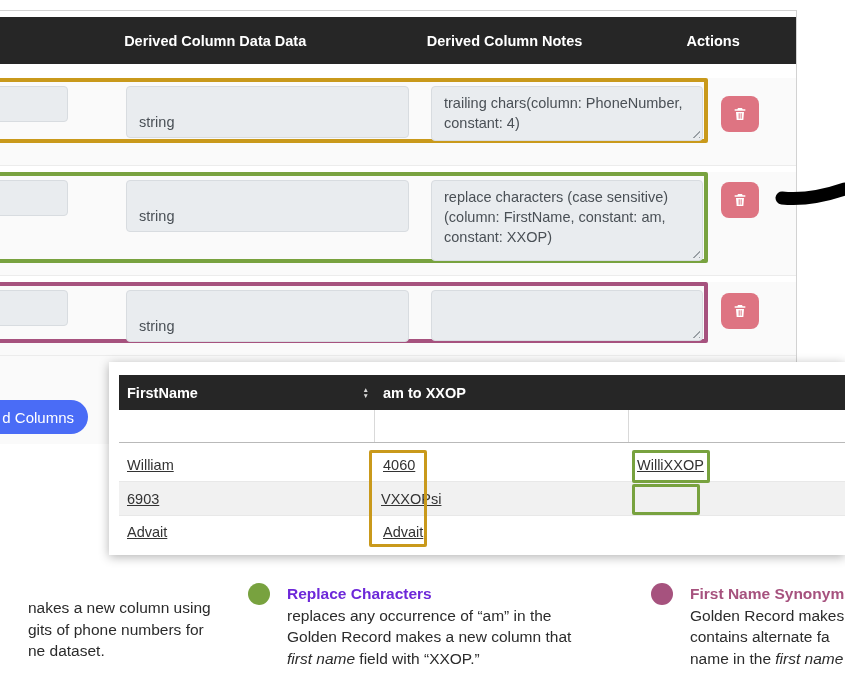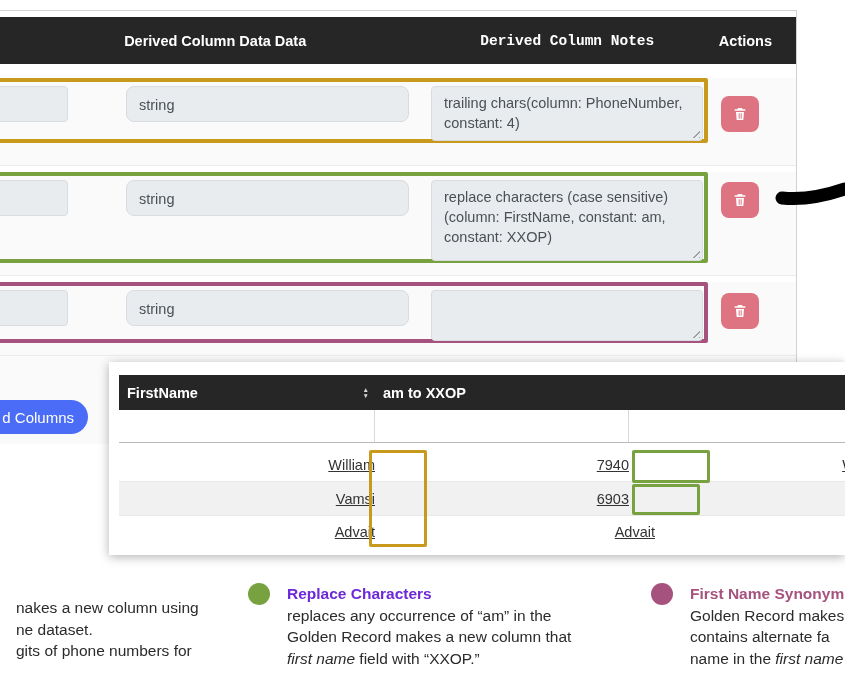--- a/index.html
+++ b/index.html
@@ -6,53 +6,53 @@
   html,body { width:845px; height:684px; overflow:hidden; background:#ffffff;
     font-family:"Liberation Sans", sans-serif; color:#2b2b2b; }
 
   
   .main-card { position:absolute; left:-160px; top:10px; width:957px; height:409px;
     background:#ffffff; border:1px solid #d2d2d2; padding-top:6px; }
   .main-header { height:47px; background:#262626; display:flex; align-items:center;
     color:#fff; font-size:14.5px; font-weight:700; }
   .mh-name { width:235px; }
   .mh-type { width:280px; text-align:center; }
-  .mh-notes { width:300px; text-align:right;font-family:Liberation Mono, monospace; }
-  .mh-actions { width:142px; text-align:right; padding-right:24px; }
+  .mh-notes { width:300px; text-align:center; }
+  .mh-actions { width:142px; text-align:center; padding-right:24px; }
 
   .trow { position:relative; background:#fafafa; border-bottom:1px solid #ececec; }
   .trow1 { height:88px; } .trow2 { height:104px; } .trow3 { height:74px; }
   .rowbox { margin-left:8px; width:859px; border:4px solid #000; border-radius:2px;
     display:flex; align-items:flex-start; padding-top:4px; }
   .box1 { border-color:#C9991B; height:65px; margin-top:14px; }
   .box2 { border-color:#78A23F; height:91px; margin-top:6px; }
   .box3 { border-color:#A6527E; height:61px; margin-top:6px; }
 
   .field { background:#e9ecef; border:1px solid #d8dce0; border-radius:4px;
     font-size:14.5px; line-height:20px; color:#4a5056; }
   .f-name { margin-left:4px; width:211px; height:36px; }
-  .f-type { margin-left:58px; width:283px; height:36px; padding:8px 12px;border-radius:8px; }
+  .f-type { margin-left:58px; width:283px; height:36px; padding:25px 12px; }
   .f-notes { margin-left:22px; width:272px; padding:6px 12px; position:relative; }
   .box1 .f-notes { height:55px; } .box2 .f-notes { height:81px; } .box3 .f-notes { height:51px; }
   .grip { position:absolute; right:2px; bottom:2px; width:8px; height:8px;
     background:repeating-linear-gradient(-45deg,#9aa0a5 0 1px,transparent 1px 4px);
     clip-path:polygon(100% 0,100% 100%,0 100%); }
 
   .trash-btn { position:absolute; right:37px; width:38px; height:36px; border-radius:8px;
     background:#de7482; display:flex; align-items:center; justify-content:center; cursor:pointer; }
   .t1 { top:18px; } .t2 { top:10px; } .t3 { top:11px; }
 
   .main-footer { position:relative; height:88px; background:#fafafa; }
   .add-btn { position:absolute; left:100px; top:44px; width:147px; height:34px;
     background:#4a6cf6; border:none; border-radius:17px; color:#fff; font-size:15px;
     font-family:"Liberation Sans",sans-serif; text-align:right; padding-right:14px; cursor:pointer; }
 
   
   .preview-card { position:absolute; left:109px; top:362px; width:736px; height:193px;
-    background:#fff; box-shadow:0 2px 10px rgba(0,0,0,0.30); padding:13px 0 0 10px; overflow:hidden;text-align:right; }
+    background:#fff; box-shadow:0 2px 10px rgba(0,0,0,0.30); padding:13px 0 0 10px; overflow:hidden; }
   .ptable { width:790px; }
   .prow { display:flex; }
   .pheader { height:35px; background:#262626; color:#fff; font-weight:700; font-size:14.5px; }
   .pheader .pcell { display:flex; align-items:center; padding-left:8px; }
   .pc1 { width:256px; } .pc2 { width:254px; } .pc3 { width:280px; }
   .sort { margin-left:auto; margin-right:6px; display:flex; flex-direction:column;
     font-size:6.5px; line-height:6px; color:#d8d8d8; }
   .pfilter { height:33px; background:#fff; border-bottom:1px solid #b9b9b9; margin-bottom:5px; }
   .pfilter .pcell { border-right:1px solid #d9d9d9; }
   .pdata { height:33.4px; font-size:14.5px; color:#333; align-items:center; }
@@ -65,21 +65,21 @@
   .gold-col-box { left:369px; top:450px; width:58px; height:97px; border-width:3px; border-color:#C9991B; }
   .green-box-1 { left:632px; top:450px; width:78px; height:33px; border-width:3px; border-color:#78A23F; }
   .green-box-2 { left:632px; top:484px; width:68px; height:31px; border-width:3px; border-color:#78A23F; }
   .stroke-svg { position:absolute; left:772px; top:176px; }
 
   
   .legend-dot { position:absolute; width:22px; height:22px; border-radius:50%; }
   .dot-green { left:248px; top:583px; background:#78A23F; }
   .dot-purple { left:651px; top:583px; background:#A6527E; }
   .legend-block { position:absolute; font-size:15.5px; line-height:21.5px; white-space:nowrap; }
-  .lb-left { left:4px; top:597px;padding-left:12px; }
+  .lb-left { left:16px; top:597px;padding-left:12px; }
   .lb-mid { left:287px; top:583px; }
   .lb-right { left:690px; top:583px; }
   .legend-h { font-weight:700; }
   .lh-green { color:#6d28d9; }
   .lh-purple { color:#A6527E; }
   .it { font-style:italic; }
 </style>
 </head>
 <body>
 
@@ -149,47 +149,46 @@
         <span>am to XXOP</span>
       </div>
     </div>
     <div class="prow pfilter">
       <div class="pcell pc1"></div>
       <div class="pcell pc2"></div>
       <div class="pcell pc3"></div>
     </div>
     <div class="prow pdata">
       <div class="pcell pc1">William</div>
-      <div class="pcell pc2">7940</div>
+      <div class="pcell pc2">4060</div>
       <div class="pcell pc3">WilliXXOP</div>
     </div>
     <div class="prow pdata alt">
-      <div class="pcell pc1">Vamsi</div>
       <div class="pcell pc2">6903</div>
       <div class="pcell pc3">VXXOPsi</div>
     </div>
     <div class="prow pdata">
       <div class="pcell pc1">Advait</div>
       <div class="pcell pc3">Advait</div>
     </div>
   </div>
 </div>
 
 <div class="ann gold-col-box"></div>
 <div class="ann green-box-1"></div>
 <div class="ann green-box-2"></div>
 
 <svg class="stroke-svg" width="73" height="42" viewBox="0 0 73 42">
   <path d="M 10 22 Q 38 25 73 13" stroke="#000000" stroke-width="13" stroke-linecap="round" fill="none"></path>
 </svg>
 
 <div class="legend-block lb-left">
   <div>nakes a new column using</div>
+  <div>gits of phone numbers for</div>
   <div>ne dataset.</div>
-  <div>gits of phone numbers for</div>
 </div>
 
 <span class="legend-dot dot-green"></span>
 <div class="legend-block lb-mid">
   <div class="legend-h lh-green">Replace Characters</div>
   <div>replaces any occurrence of “am” in the</div>
   <div>Golden Record makes a new column that</div>
   <div><span class="it">first name</span><span> field with “XXOP.”</span></div>
 </div>
 

